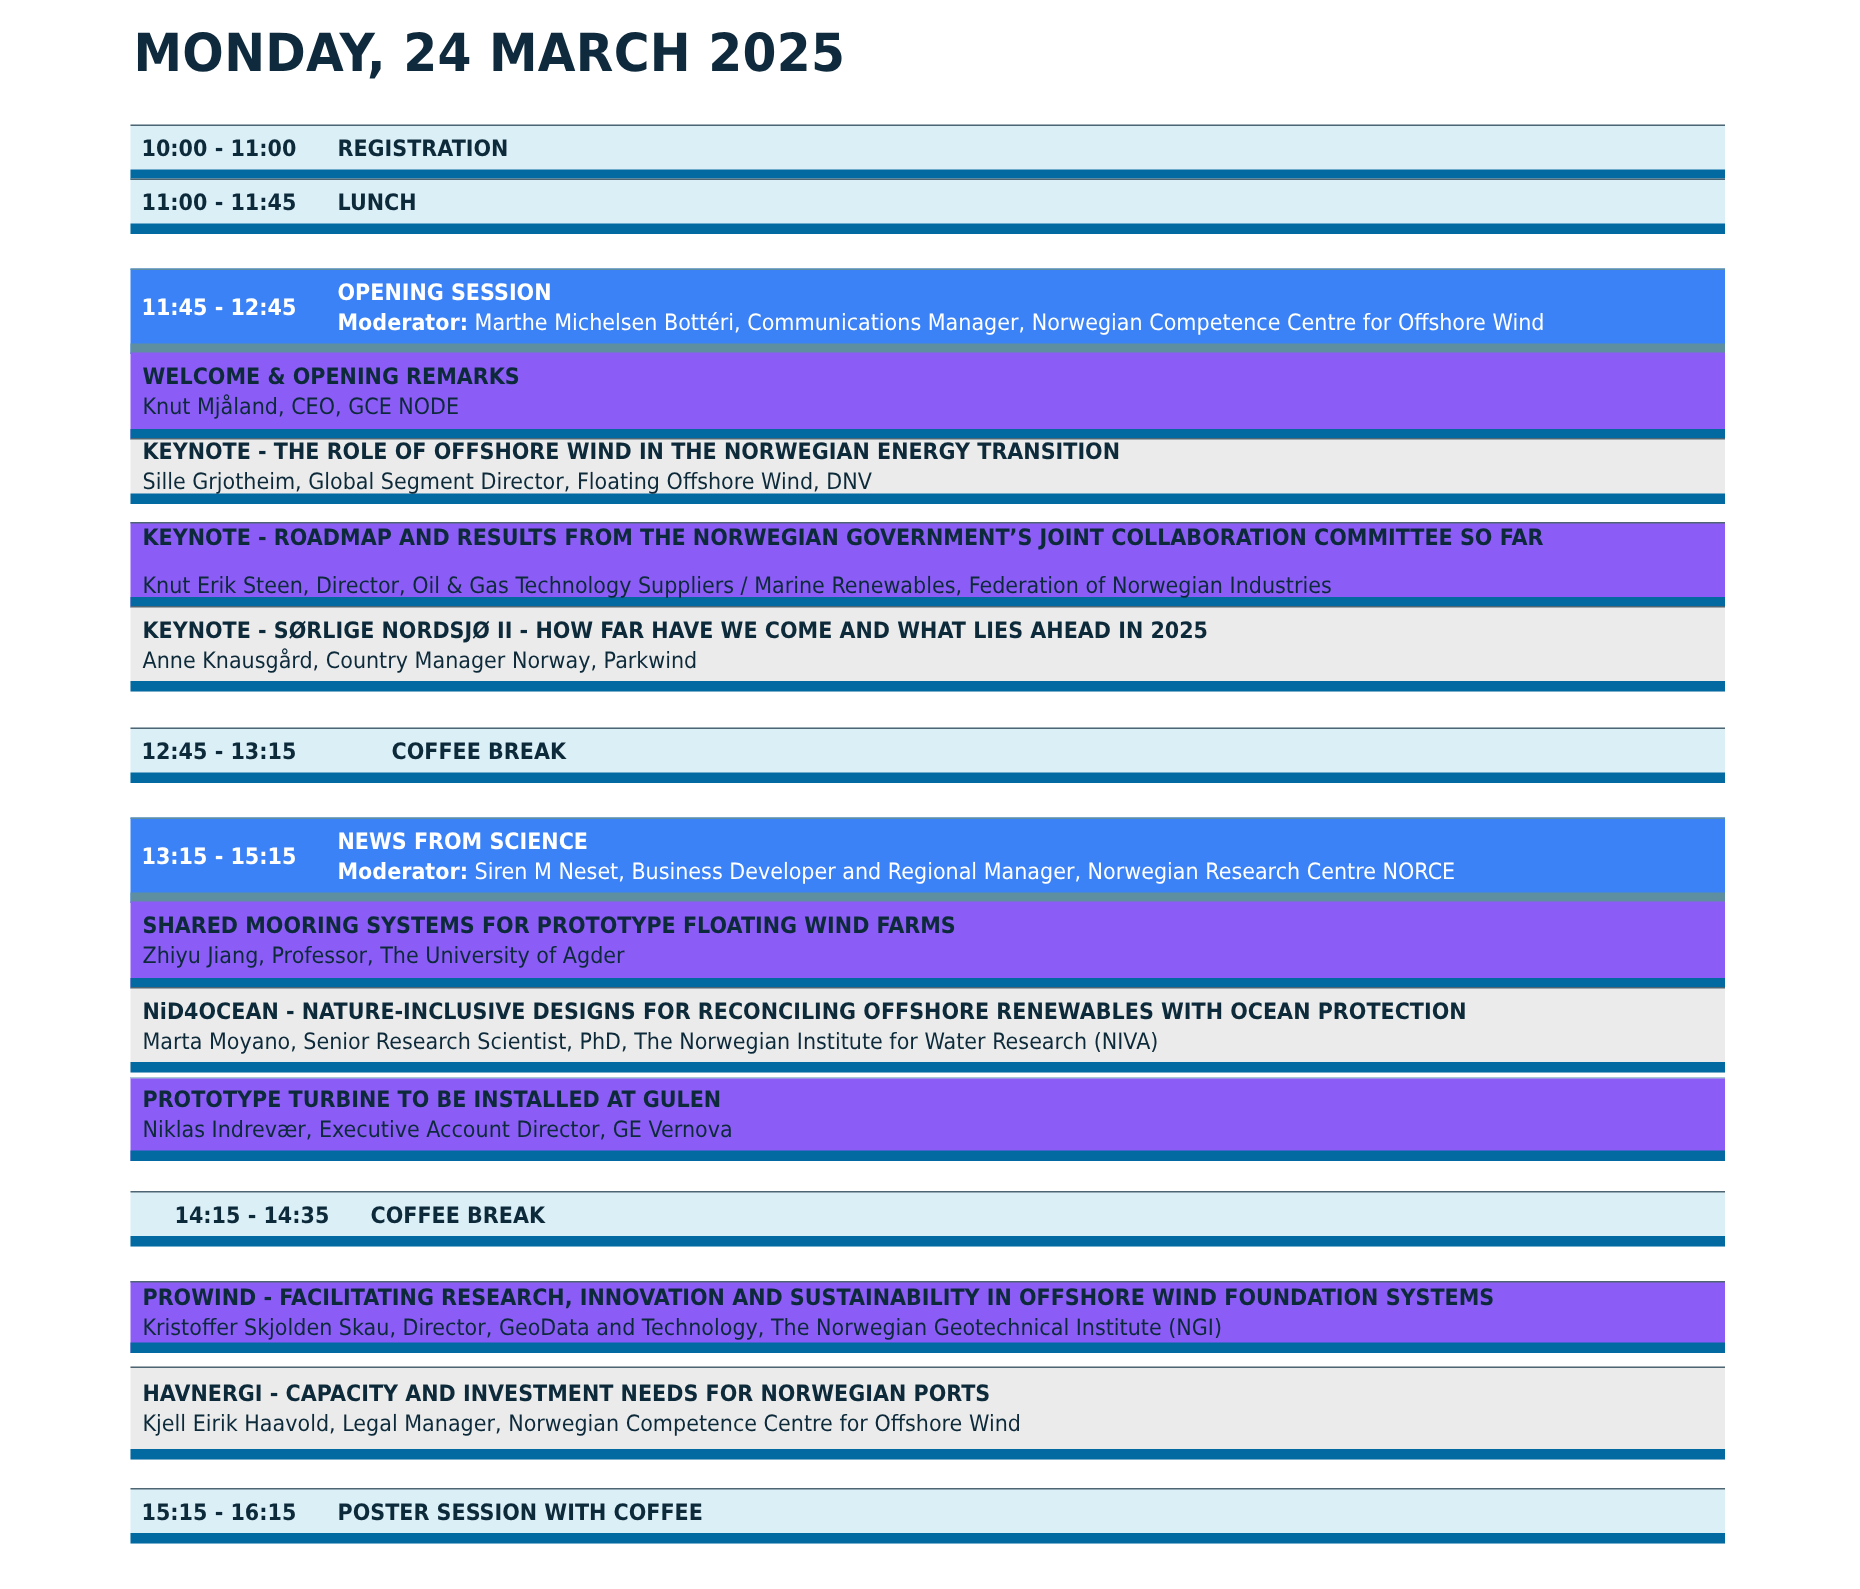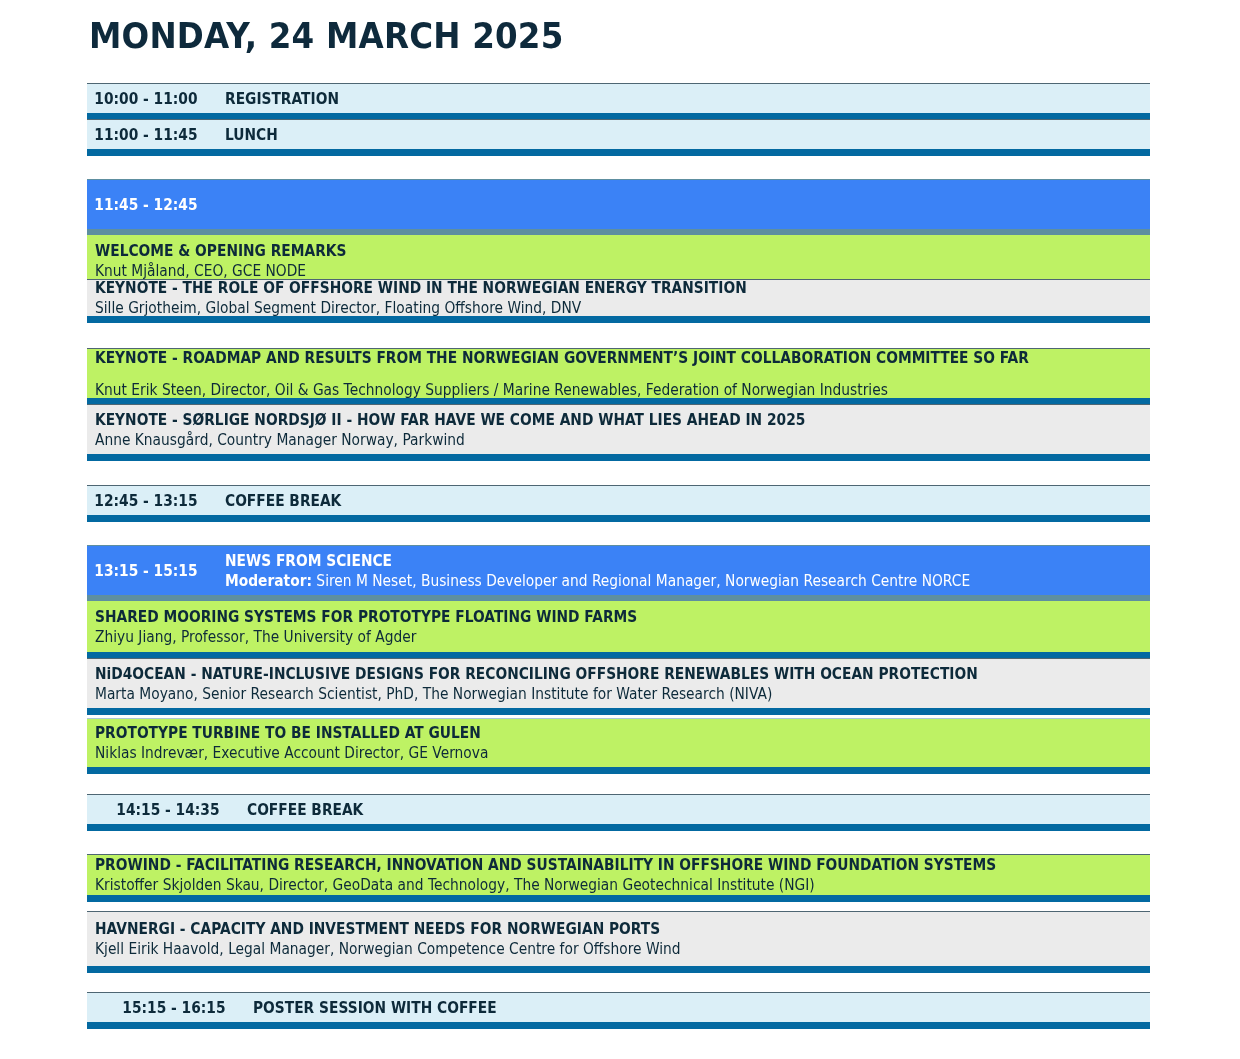--- a/index.html
+++ b/index.html
@@ -17,21 +17,21 @@
     .agenda { position: absolute; left: 87px; top: 0; width: 1063px; }
 
     .row {
       position: absolute; left: 0; width: 1063px;
       display: flex; align-items: center;
       border-top: 1px solid #4e6673;
       border-bottom: 7px solid #0369a1;
     }
     .row.light { background: #dbeff7; }
     .row.header { background: #3b82f6; border-color: #5e8fa0; color: #ffffff; }
-    .row.white { background: #bef264; }
+    .row.white { background: #8b5cf6; }
     .row.grey { background: #ebebeb; }
 
     .time {
       width: 138px; padding-left: 8px; flex: none;
       font-weight: bold; font-size: 15px; white-space: nowrap;
       transform: scaleX(0.92); transform-origin: left center;
     }
     .label {
       font-weight: bold; font-size: 15px; white-space: nowrap;
       transform: scaleX(0.92); transform-origin: left center;
@@ -56,40 +56,44 @@
     <span class="label">REGISTRATION</span>
   </div>
 
   <div class="row light" style="top:119px;height:37px;">
     <span class="time">11:00 - 11:45</span>
     <span class="label">LUNCH</span>
   </div>
 
   <div class="row header" style="top:179px;height:57px;">
     <span class="time">11:45 - 12:45</span>
+    <div class="stack">
+      <span class="label">OPENING SESSION</span>
+      <span class="sub"><b>Moderator:</b><span> Marthe Michelsen Bottéri, Communications Manager, Norwegian Competence Centre for Offshore Wind</span></span>
+    </div>
   </div>
 
   <div class="row white talk" style="top:235px;height:58px;border-top:none;">
     <span class="title">WELCOME &amp; OPENING REMARKS</span>
     <span class="speaker">Knut Mjåland, CEO, GCE NODE</span>
   </div>
-  <div class="row grey talk" style="top:279px;height:44px;">
+  <div class="row grey talk" style="top:292px;height:44px;">
     <span class="title">KEYNOTE - THE ROLE OF OFFSHORE WIND IN THE NORWEGIAN ENERGY TRANSITION</span>
     <span class="speaker">Sille Grjotheim, Global Segment Director, Floating Offshore Wind, DNV</span>
   </div>
   <div class="row white talk" style="top:348px;height:57px;gap:14px;">
     <span class="title">KEYNOTE - ROADMAP AND RESULTS FROM THE NORWEGIAN GOVERNMENT’S JOINT COLLABORATION COMMITTEE SO FAR</span>
     <span class="speaker">Knut Erik Steen, Director, Oil &amp; Gas Technology Suppliers / Marine Renewables, Federation of Norwegian Industries</span>
   </div>
   <div class="row grey talk" style="top:404px;height:57px;">
     <span class="title">KEYNOTE - SØRLIGE NORDSJØ II - HOW FAR HAVE WE COME AND WHAT LIES AHEAD IN 2025</span>
     <span class="speaker">Anne Knausgård, Country Manager Norway, Parkwind</span>
   </div>
 
-  <div class="row light" style="top:485px;height:37px;">
+  <div class="row light" style="top:485px;height:37px;gap:36px;">
     <span class="time">12:45 - 13:15</span>
     <span class="label">COFFEE BREAK</span>
   </div>
 
   <div class="row header" style="top:545px;height:57px;">
     <span class="time">13:15 - 15:15</span>
     <div class="stack">
       <span class="label">NEWS FROM SCIENCE</span>
       <span class="sub"><b>Moderator:</b><span> Siren M Neset, Business Developer and Regional Manager, Norwegian Research Centre NORCE</span></span>
     </div>
@@ -115,18 +119,18 @@
 
   <div class="row white talk" style="top:854px;height:48px;">
     <span class="title">PROWIND - FACILITATING RESEARCH, INNOVATION AND SUSTAINABILITY IN OFFSHORE WIND FOUNDATION SYSTEMS</span>
     <span class="speaker">Kristoffer Skjolden Skau, Director, GeoData and Technology, The Norwegian Geotechnical Institute (NGI)</span>
   </div>
   <div class="row grey talk" style="top:911px;height:62px;">
     <span class="title">HAVNERGI - CAPACITY AND INVESTMENT NEEDS FOR NORWEGIAN PORTS</span>
     <span class="speaker">Kjell Eirik Haavold, Legal Manager, Norwegian Competence Centre for Offshore Wind</span>
   </div>
 
-  <div class="row light" style="top:992px;height:37px;padding-left:28px;">
+  <div class="row light" style="top:992px;height:37px;">
     <span class="time">15:15 - 16:15</span>
     <span class="label">POSTER SESSION WITH COFFEE</span>
   </div>
 
 </div>
 
 </body></html>

